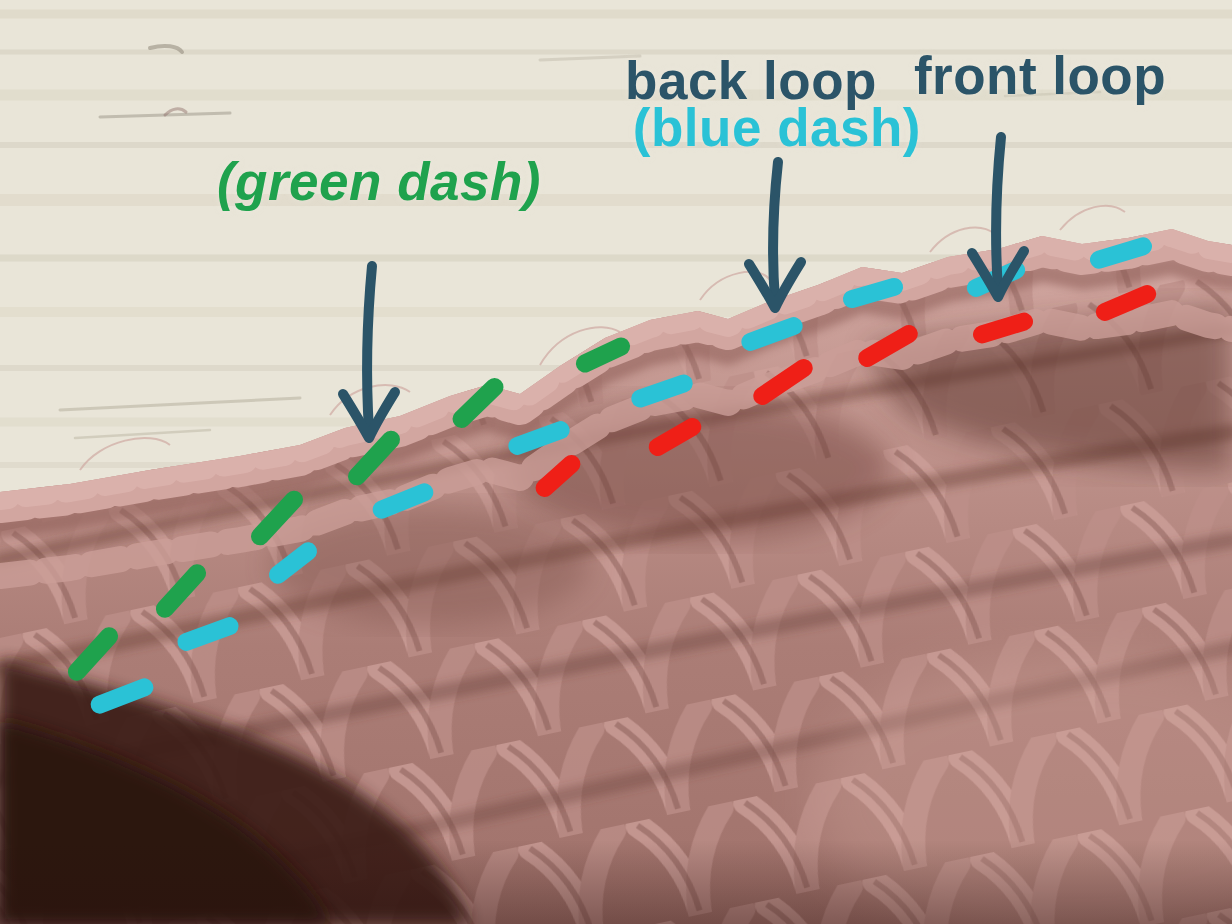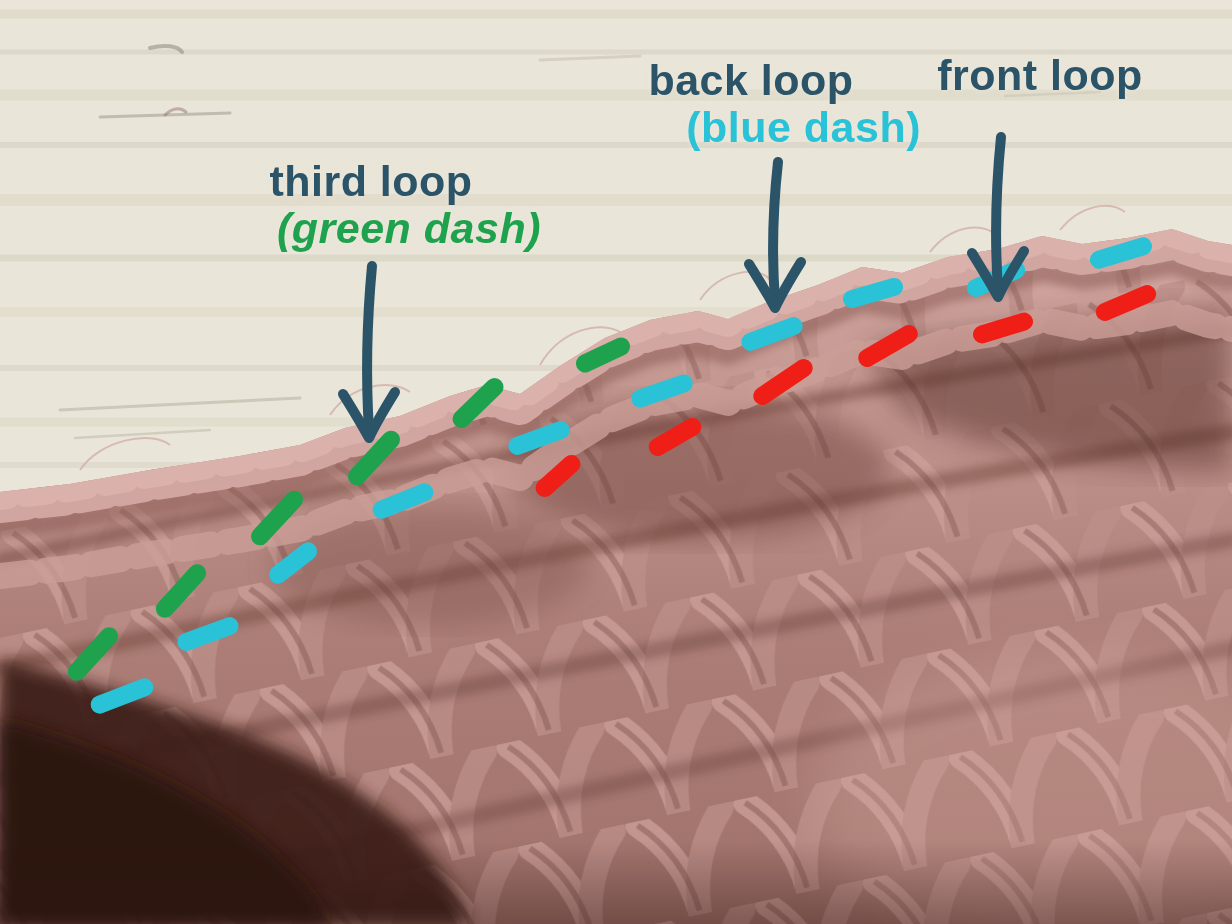--- a/index.html
+++ b/index.html
@@ -3,21 +3,21 @@
 <meta charset="utf-8">
 <style>
   html,body{margin:0;padding:0;background:#d8d4c6;}
   .stage{
     position:relative;width:1232px;height:924px;overflow:hidden;
     font-family:"Liberation Sans",sans-serif;background:var(--wood-cream,#e9e5d8);
   }
   .stage svg{position:absolute;left:0;top:0;display:block;}
   .label{
     position:absolute;width:340px;text-align:center;z-index:3;
-    font-weight:700;font-size:43px;line-height:47px;letter-spacing:.5px;
+    font-weight:700;font-size:53px;line-height:47px;letter-spacing:.5px;
     color:var(--heading-teal,#2b5468);
     text-shadow:0 0 6px rgba(238,234,222,.7);
     user-select:none;
   }
   .label .l2{font-weight:700;text-align:right;}
   .c-green{color:var(--green-dash,#1fa24d);font-style:italic;}
   .c-blue{color:var(--blue-dash,#2ac2d6);}
   .c-red{color:var(--red-text,#c8272a);}
   .dash{stroke-linecap:round;fill:none;}
   .dash-green{stroke:var(--green-dash,#1fa24d);}
@@ -169,21 +169,20 @@
           <path d="M 749 264 Q 767 293 775 308 Q 783 291 801 262" class="arrow-head"></path>
         </g>
         <g>
           <path d="M 1001 137 Q 993 217 998 289" class="arrow-shaft"></path>
           <path d="M 972 253 Q 990 282 998 297 Q 1006 280 1024 251" class="arrow-head"></path>
         </g>
       </g>
 </svg>
 
 <div class="label" style="left:201px;top:158px">
-  <div class="l1">third loop</div>
   <div class="l2 c-green">(green dash)</div>
 </div>
 <div class="label" style="left:581px;top:57px">
   <div class="l1">back loop</div>
   <div class="l2 c-blue">(blue dash)</div>
 </div>
 <div class="label" style="left:870px;top:52px">
   <div class="l1">front loop</div>
 </div>
 

